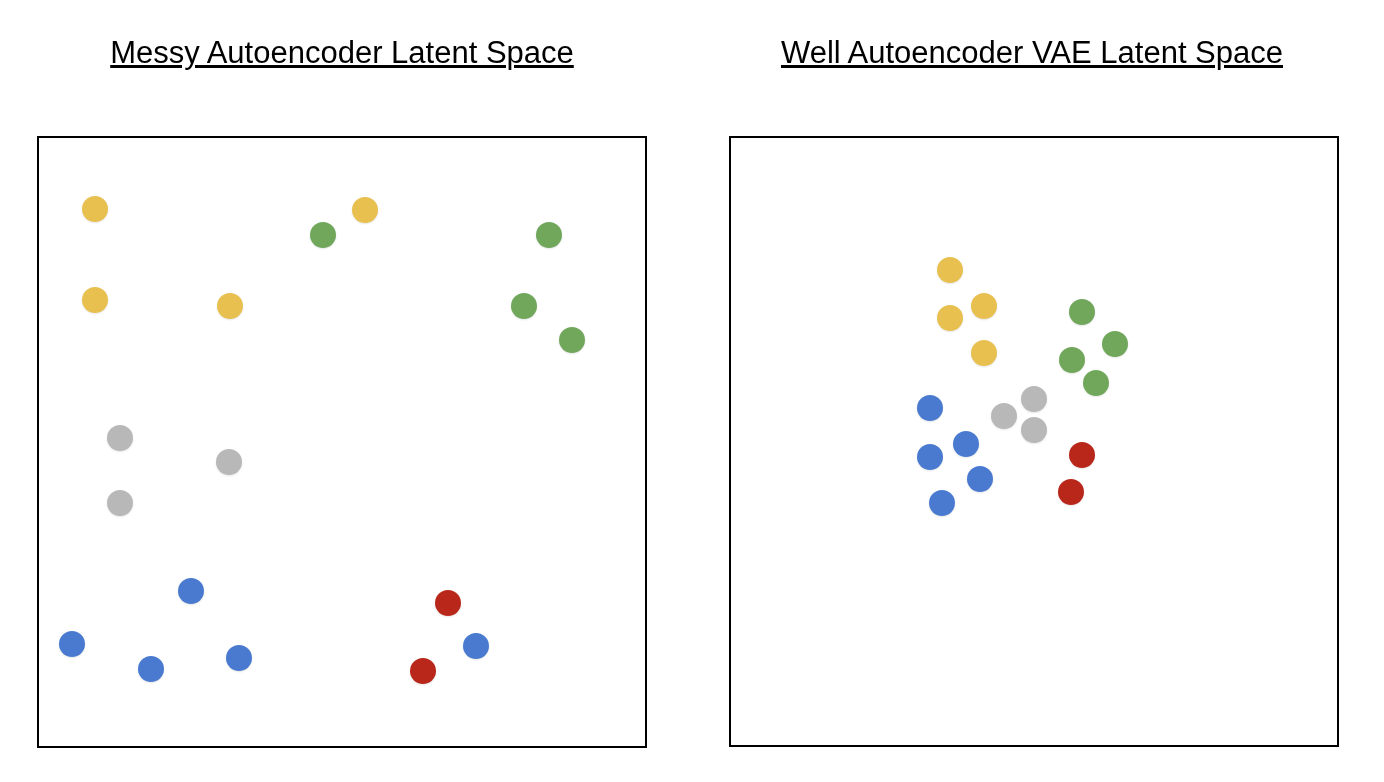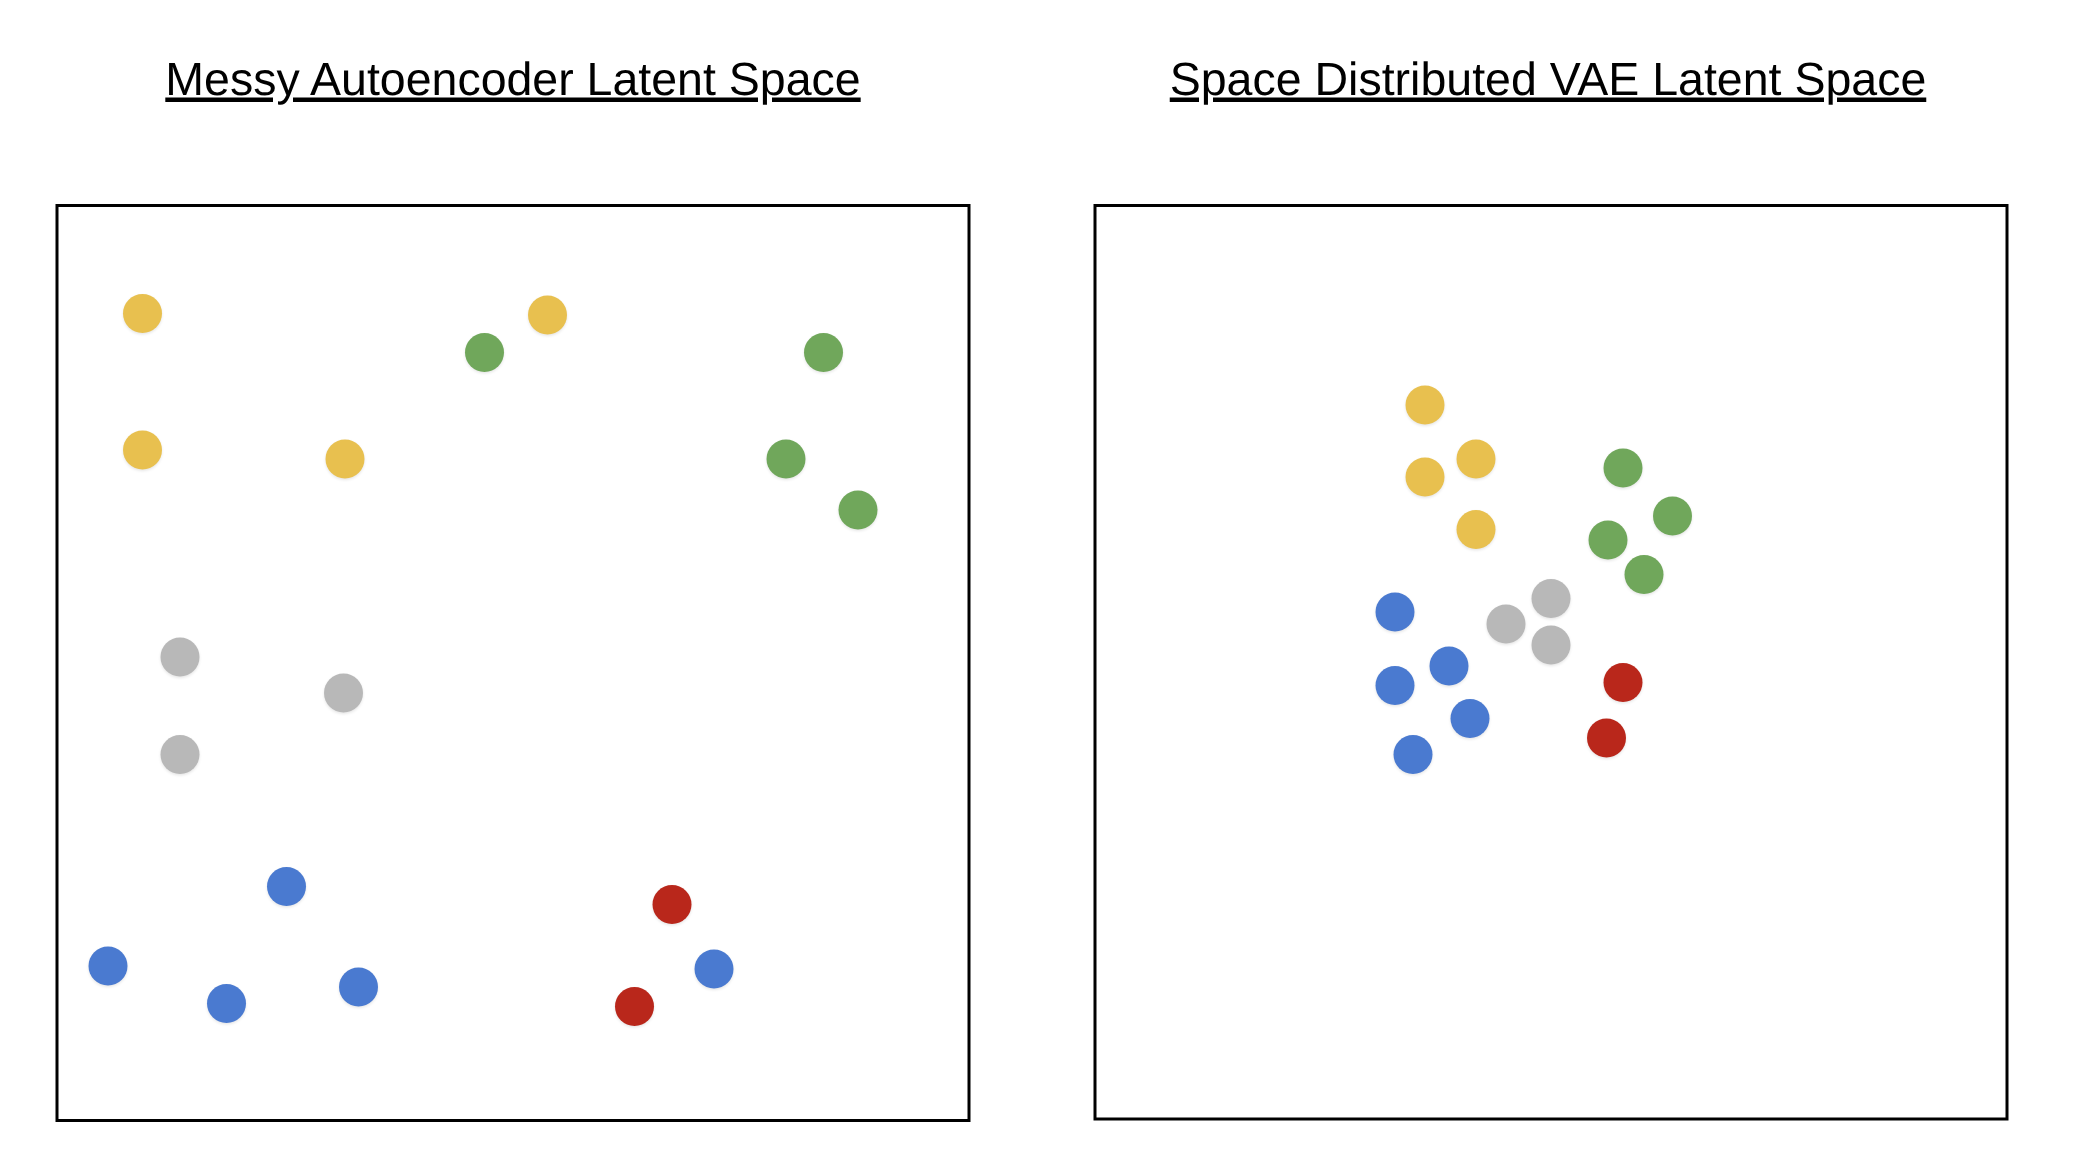--- a/index.html
+++ b/index.html
@@ -47,21 +47,21 @@
     box-shadow: 0 1px 2px rgba(0,0,0,0.10);
   }
 </style>
 </head>
 <body>
 
 <div class="canvas">
 
   <div class="plot-title" id="title-0">Messy Autoencoder Latent Space</div>
 
-  <div class="plot-title" id="title-1">Space Distributed VAE Latent Space</div>
+  <div class="plot-title" id="title-1">Well Autoencoder VAE Latent Space</div>
 
   <div class="plot-box" id="plot-0">
       <div class="dot" style="left: 9.3%; top: 11.6%; background: rgb(232, 192, 79); width: 26px; height: 26px;"></div>
       <div class="dot" style="left: 9.3%; top: 26.6%; background: rgb(232, 192, 79); width: 26px; height: 26px;"></div>
       <div class="dot" style="left: 31.5%; top: 27.6%; background: rgb(232, 192, 79); width: 26px; height: 26px;"></div>
       <div class="dot" style="left: 53.8%; top: 11.8%; background: rgb(232, 192, 79); width: 26px; height: 26px;"></div>
       <div class="dot" style="left: 46.9%; top: 15.9%; background: rgb(112, 167, 91); width: 26px; height: 26px;"></div>
       <div class="dot" style="left: 84.1%; top: 15.9%; background: rgb(112, 167, 91); width: 26px; height: 26px;"></div>
       <div class="dot" style="left: 80%; top: 27.6%; background: rgb(112, 167, 91); width: 26px; height: 26px;"></div>
       <div class="dot" style="left: 88%; top: 33.3%; background: rgb(112, 167, 91); width: 26px; height: 26px;"></div>

